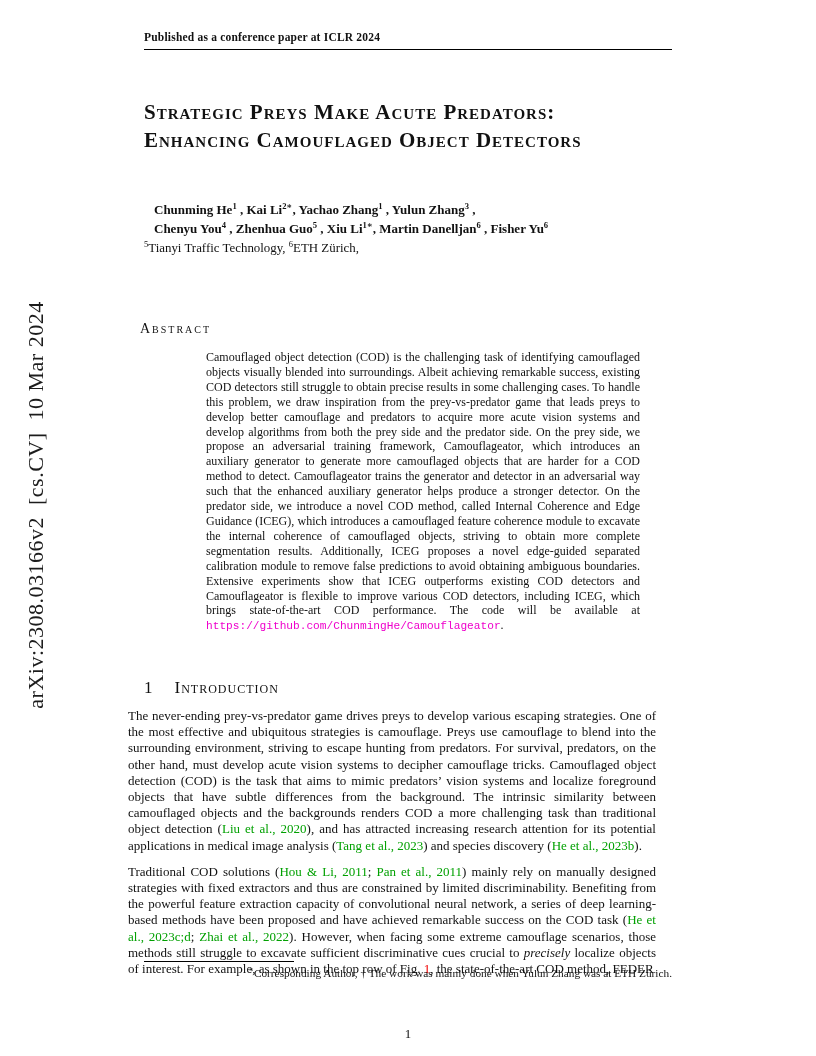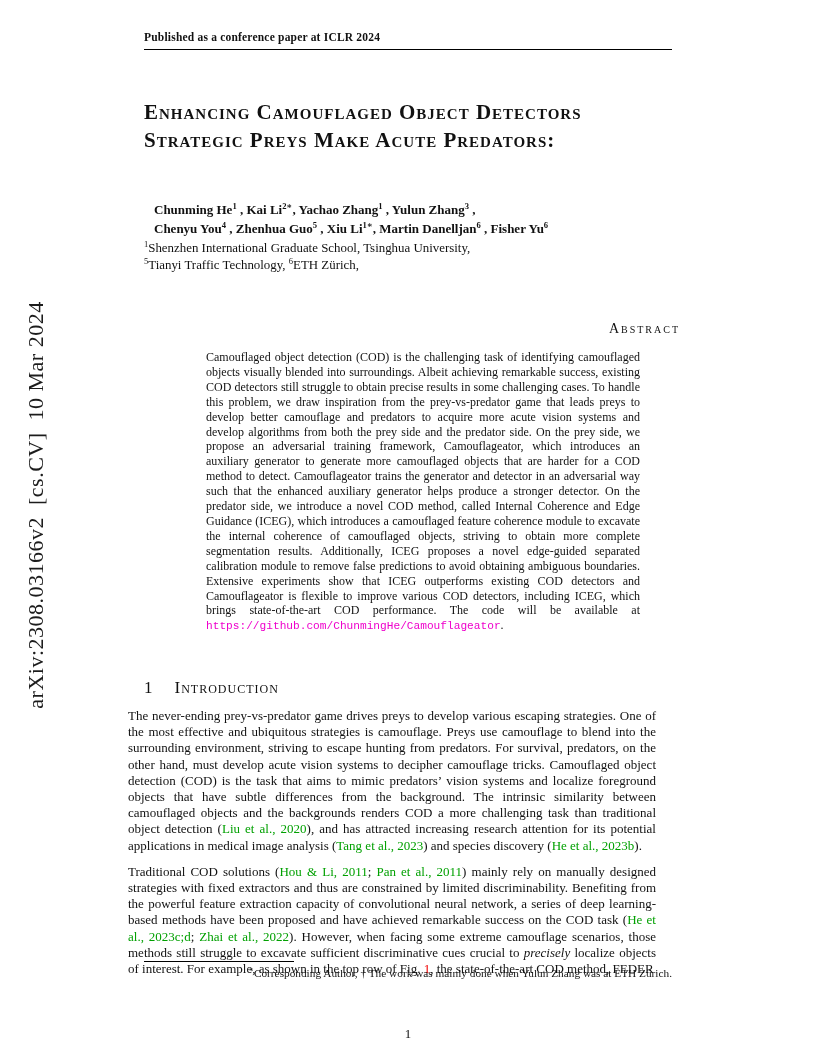--- a/index.html
+++ b/index.html
@@ -32,21 +32,21 @@
   }
 
   .authors { position:absolute; left:154px; top:200px; width:520px; font-weight:bold; }
   .author-line { font-size:13px; line-height:19px; }
   sup { font-size:66%; line-height:0; }
 
   .affiliations { position:absolute; left:144px; top:240px; width:528px; }
   .affil-line { font-size:12.9px; line-height:16.5px; }
 
   .abstract-heading {
-    position:absolute; left:152px; top:321px; width:528px; text-align:right;
+    position:absolute; left:140px; top:321px; width:528px; text-align:left;
     font-size:14px; font-variant:small-caps; letter-spacing:2px;
   }
   .abstract-body {
     position:absolute; left:206px; top:350px; width:434px;
     font-size:12px; line-height:14.9px; text-align:justify;
   }
 
   .section-heading { position:absolute; left:144px; top:678px; font-size:17px; }
   .sec-num { margin-right:22px; }
   .sec-title { font-variant:small-caps; letter-spacing:1px; }
@@ -75,31 +75,30 @@
 <body>
 
 <div class="page">
 
   <div class="running-header">Published as a conference paper at ICLR 2024</div>
   <div class="header-rule"></div>
 
   <div class="arxiv-strip">arXiv:2308.03166v2  [cs.CV]  10 Mar 2024</div>
 
   <h1 class="title">
+    <span class="title-line">Strategic Preys Make Acute Predators:</span>
     <span class="title-line">Enhancing Camouflaged Object Detectors</span>
-    <span class="title-line">Strategic Preys Make Acute Predators:</span>
   </h1>
 
   <div class="authors">
     <div class="author-line"><span>Chunming He</span><sup class="sup">1</sup><span> , </span><span>Kai Li</span><sup class="sup">2∗</sup><span>, </span><span>Yachao Zhang</span><sup class="sup">1</sup><span> , </span><span>Yulun Zhang</span><sup class="sup">3</sup><span> ,</span></div>
     <div class="author-line"><span>Chenyu You</span><sup class="sup">4</sup><span> , </span><span>Zhenhua Guo</span><sup class="sup">5</sup><span> , </span><span>Xiu Li</span><sup class="sup">1∗</sup><span>, </span><span>Martin Danelljan</span><sup class="sup">6</sup><span> , </span><span>Fisher Yu</span><sup class="sup">6</sup></div>
   </div>
 
   <div class="affiliations">
-    <div class="affil-line"><sup class="sup">1</sup><span>Shenzhen International Graduate School, Tsinghua University,</span></div>
     <div class="affil-line"><sup class="sup">5</sup><span>Tianyi Traffic Technology, </span><sup class="sup">6</sup><span>ETH Zürich,</span></div>
   </div>
 
   <div class="abstract-heading">Abstract</div>
   <div class="abstract-body"><span>Camouflaged object detection (COD) is the challenging task of identifying camouflaged objects visually blended into surroundings. Albeit achieving remarkable success, existing COD detectors still struggle to obtain precise results in some challenging cases. To handle this problem, we draw inspiration from the prey-vs-predator game that leads preys to develop better camouflage and predators to acquire more acute vision systems and develop algorithms from both the prey side and the predator side. On the prey side, we propose an adversarial training framework, Camouflageator, which introduces an auxiliary generator to generate more camouflaged objects that are harder for a COD method to detect. Camouflageator trains the generator and detector in an adversarial way such that the enhanced auxiliary generator helps produce a stronger detector. On the predator side, we introduce a novel COD method, called Internal Coherence and Edge Guidance (ICEG), which introduces a camouflaged feature coherence module to excavate the internal coherence of camouflaged objects, striving to obtain more complete segmentation results. Additionally, ICEG proposes a novel edge-guided separated calibration module to remove false predictions to avoid obtaining ambiguous boundaries. Extensive experiments show that ICEG outperforms existing COD detectors and Camouflageator is flexible to improve various COD detectors, including ICEG, which brings state-of-the-art COD performance. The code will be available at </span><span class="link">https://github.com/ChunmingHe/Camouflageator</span><span>.</span></div>
 
   <div class="section-heading">
     <span class="sec-num">1</span><span class="sec-title">Introduction</span>
   </div>
 

